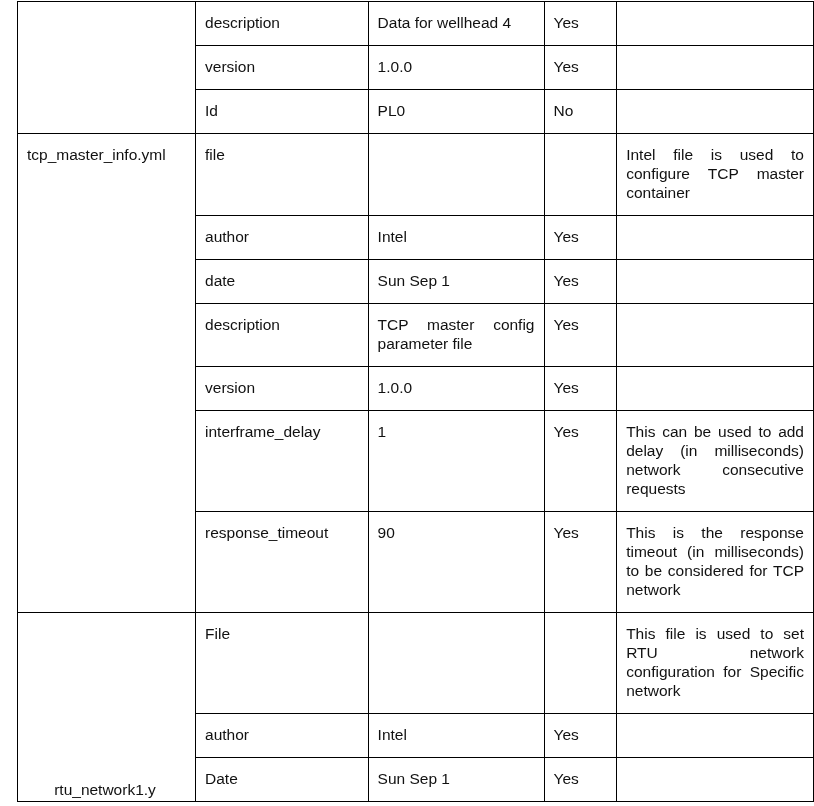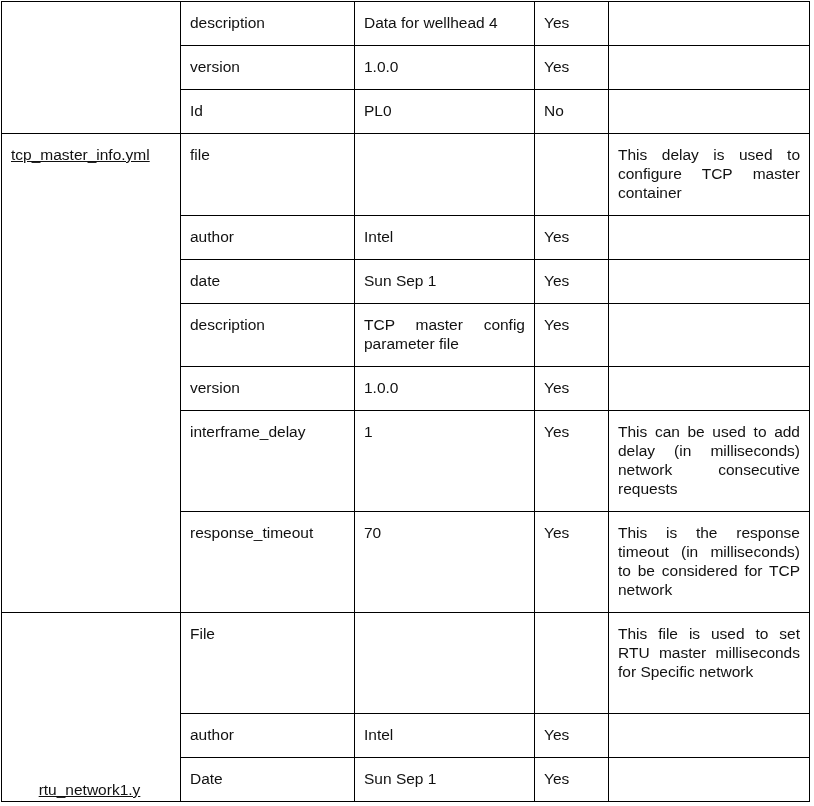--- a/index.html
+++ b/index.html
@@ -11,35 +11,34 @@
       width: 814px;
       height: 806px;
       overflow: hidden;
       position: relative;
       font-family: "Liberation Sans", sans-serif;
       font-size: 15.5px;
       color: #111111;
     }
     table.config-table {
       position: absolute;
-      left: 1px;
+      left: 17px;
       top: 1px;
       border-collapse: collapse;
       table-layout: fixed;
     }
     table.config-table td {
       border: 1.5px solid #000000;
       vertical-align: top;
       padding: 11px 9px 0 9px;
       line-height: 19px;
       box-sizing: border-box;
     }
     td.file-cell {
       padding-left: 9px;
-      text-decoration: underline;
     }
     td.file-cell-bottom {
       vertical-align: bottom !important;
       text-align: center;
       padding: 0 12px 2px 9px !important;
     }
     td.remarks {
       text-align: justify;
       text-align-last: left;
       padding-top: 11px;
@@ -81,21 +80,21 @@
       <td>PL0</td>
       <td>No</td>
       <td class="remarks"></td>
     </tr>
 
     <tr style="height:82px">
       <td rowspan="7" class="file-cell">tcp_master_info.yml</td>
       <td>file</td>
       <td></td>
       <td></td>
-      <td class="remarks">This delay is used to configure TCP master container</td>
+      <td class="remarks">Intel file is used to configure TCP master container</td>
     </tr>
     <tr style="height:44px">
       <td>author</td>
       <td>Intel</td>
       <td>Yes</td>
       <td class="remarks"></td>
     </tr>
     <tr style="height:44px">
       <td>date</td>
       <td>Sun Sep 1</td>
@@ -115,31 +114,31 @@
       <td class="remarks"></td>
     </tr>
     <tr style="height:101px">
       <td>interframe_delay</td>
       <td>1</td>
       <td>Yes</td>
       <td class="remarks">This can be used to add delay (in milliseconds) network consecutive requests</td>
     </tr>
     <tr style="height:101px">
       <td>response_timeout</td>
-      <td>70</td>
+      <td>90</td>
       <td>Yes</td>
       <td class="remarks">This is the response timeout (in milliseconds) to be considered for TCP network</td>
     </tr>
 
     <tr style="height:101px">
       <td rowspan="3" class="file-cell file-cell-bottom">rtu_network1.y</td>
       <td>File</td>
       <td></td>
       <td></td>
-      <td class="remarks">This file is used to set RTU master milliseconds for Specific network</td>
+      <td class="remarks">This file is used to set RTU network configuration for Specific network</td>
     </tr>
     <tr style="height:44px">
       <td>author</td>
       <td>Intel</td>
       <td>Yes</td>
       <td class="remarks"></td>
     </tr>
     <tr style="height:44px">
       <td>Date</td>
       <td>Sun Sep 1</td>

